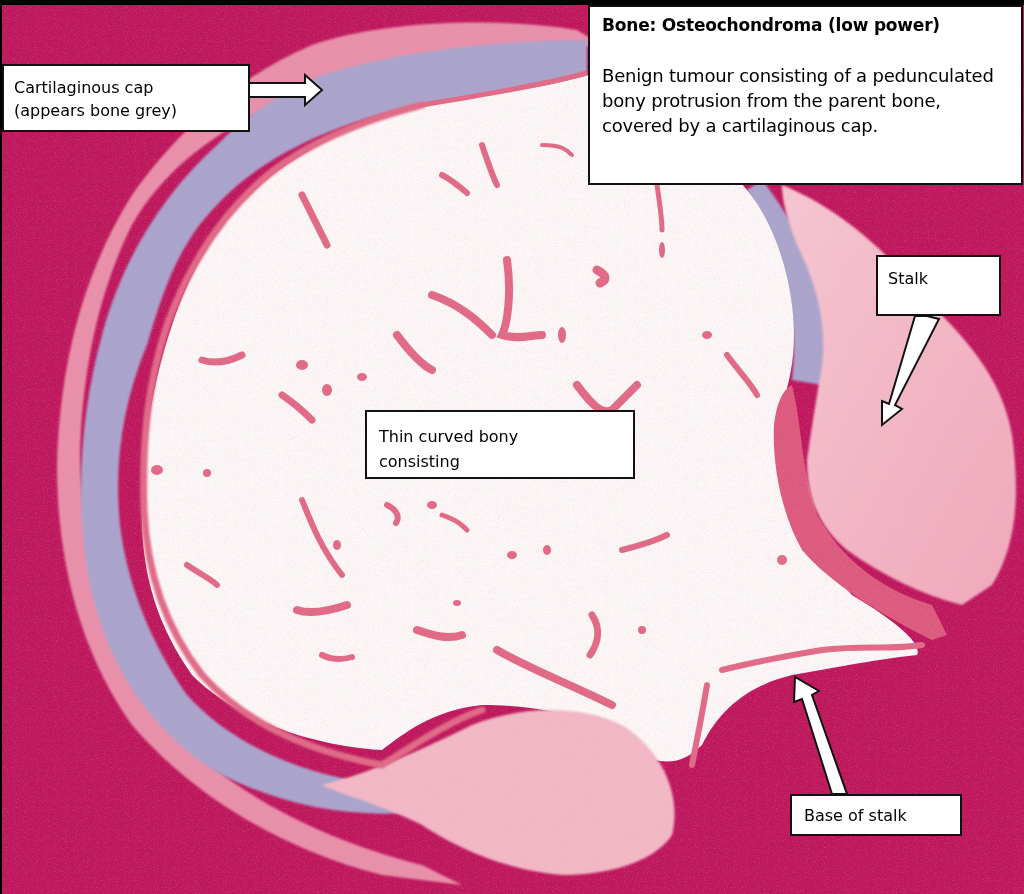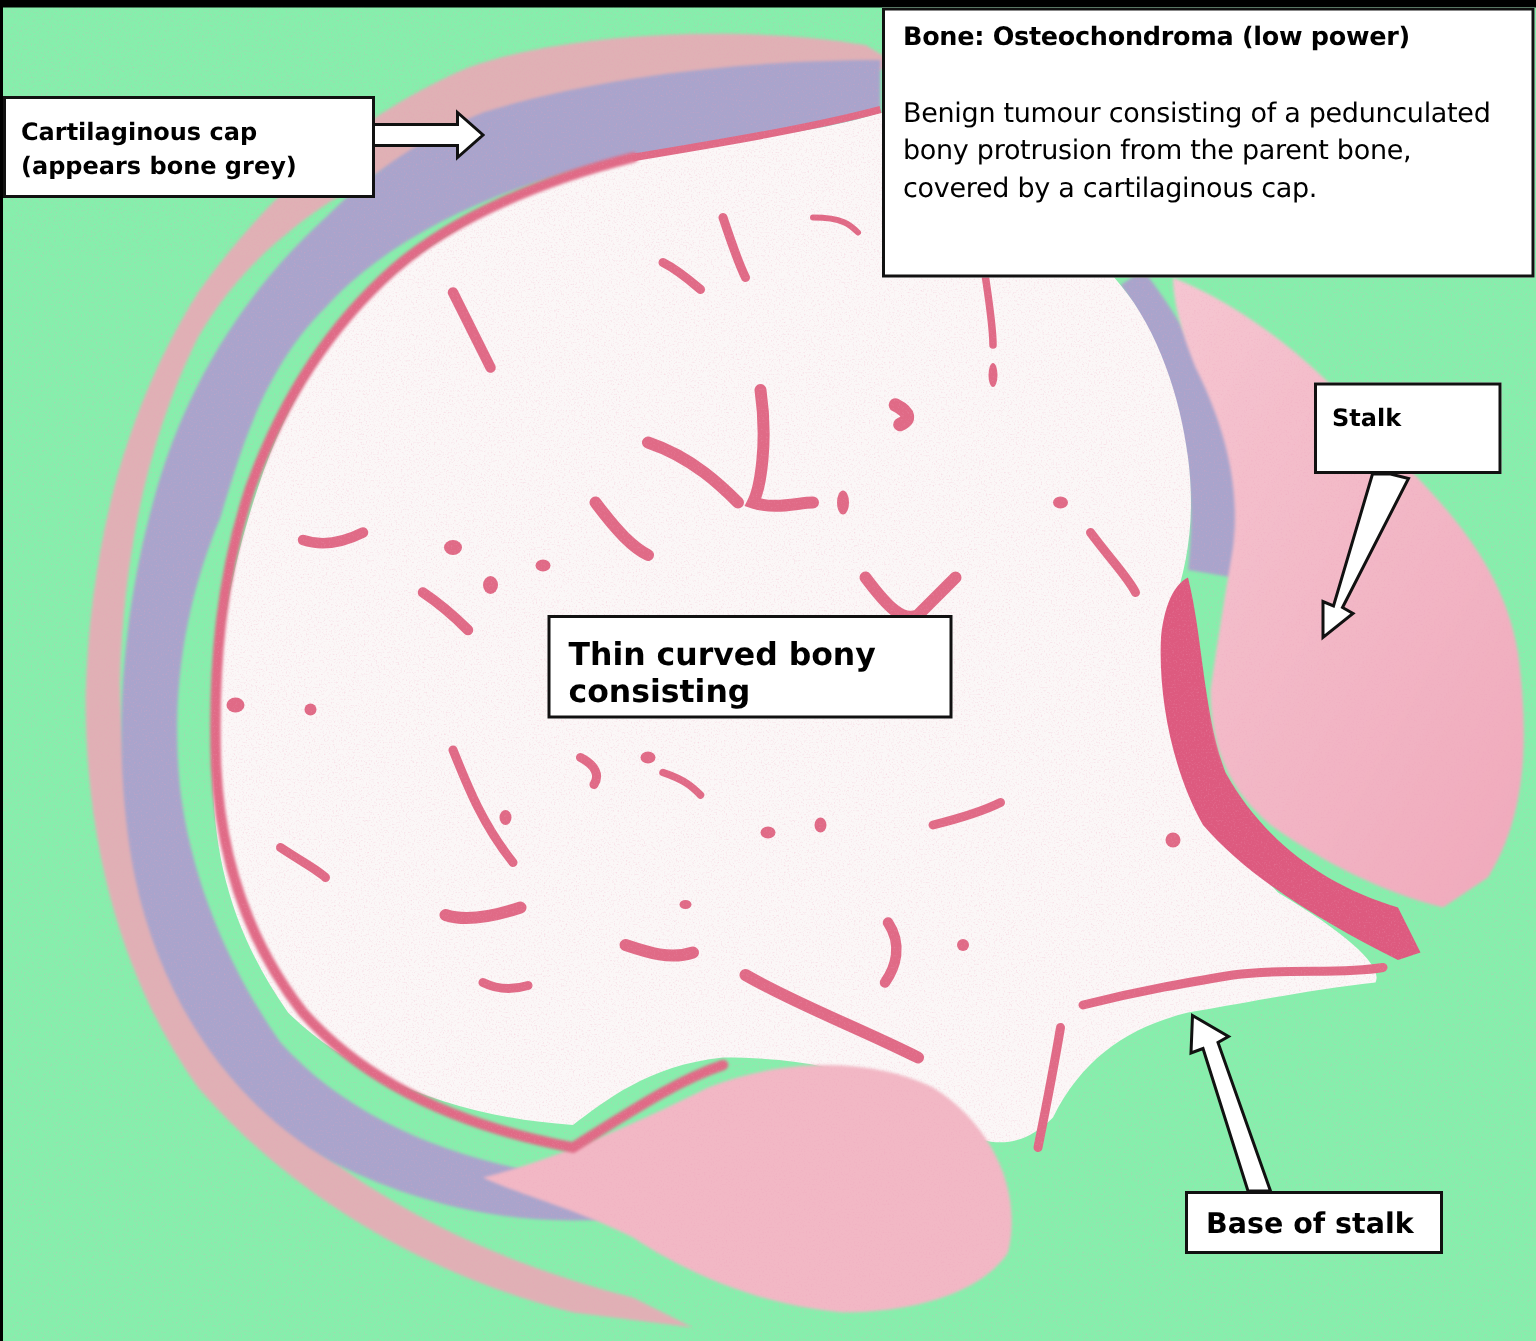--- a/index.html
+++ b/index.html
@@ -3,38 +3,38 @@
   <meta charset="utf-8">
   <style>
     html, body { margin: 0; padding: 0; }
     body {
       width: 1024px; height: 894px; overflow: hidden;
       background: #000;
       font-family: "DejaVu Sans", "Liberation Sans", sans-serif;
     }
     #stage {
       position: absolute; left: 2px; top: 5px; width: 1022px; height: 889px;
-      background: #86efac; overflow: hidden;
+      background: #be185d; overflow: hidden;
     }
     #specimen { position: absolute; left: 0; top: 0; }
     .label-box {
       position: absolute; background: #ffffff; border: 2px solid #111;
-      box-sizing: border-box; color: #000; font-weight: bold;
+      box-sizing: border-box; color: #000; font-weight: normal;
       font-family: "DejaVu Sans", "Liberation Sans", sans-serif;
     }
     #title-box {
       left: 586px; top: 0px; width: 435px; height: 180px;
       padding: 6px 10px 0 12px; font-weight: normal;
     }
     #title-box .title { font-weight: bold; font-size: 17px; line-height: 24px; letter-spacing: -0.2px; }
     #title-box .desc { font-size: 18px; line-height: 25px; margin-top: 26px; letter-spacing: -0.2px; }
     #cap-box { left: 0px; top: 59px; width: 248px; height: 68px; padding: 10px 0 0 10px; font-size: 16px; line-height: 23px; }
-    #trab-box { left: 363px; top: 405px; width: 270px; height: 69px; padding: 12px 0 0 12px; font-size: 21px; line-height: 25px; }
+    #trab-box { left: 363px; top: 405px; width: 270px; height: 69px; padding: 12px 0 0 12px; font-size: 16px; line-height: 25px; }
     #stalk-box { left: 874px; top: 250px; width: 125px; height: 61px; padding: 11px 0 0 10px; font-size: 16px; line-height: 22px; }
-    #base-box { left: 788px; top: 789px; width: 172px; height: 42px; padding: 9px 0 0 12px; font-size: 19px; line-height: 22px; }
+    #base-box { left: 788px; top: 789px; width: 172px; height: 42px; padding: 9px 0 0 12px; font-size: 16px; line-height: 22px; }
     .arrow-svg { position: absolute; left: 0; top: 0; pointer-events: none; }
   </style>
 </head>
 <body>
 
 <div id="stage">
 
   <svg id="specimen" width="1022" height="889" viewBox="0 0 1022 889">
     <defs>
       <filter id="grain" x="0" y="0" width="100%" height="100%">

